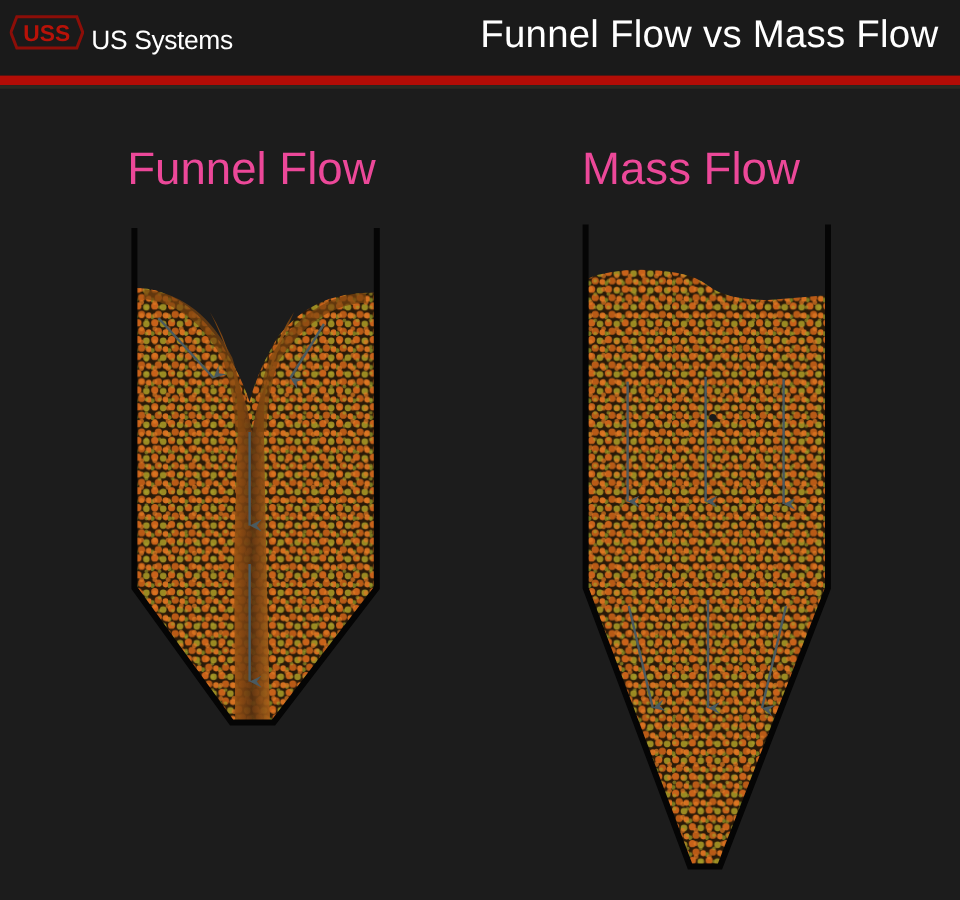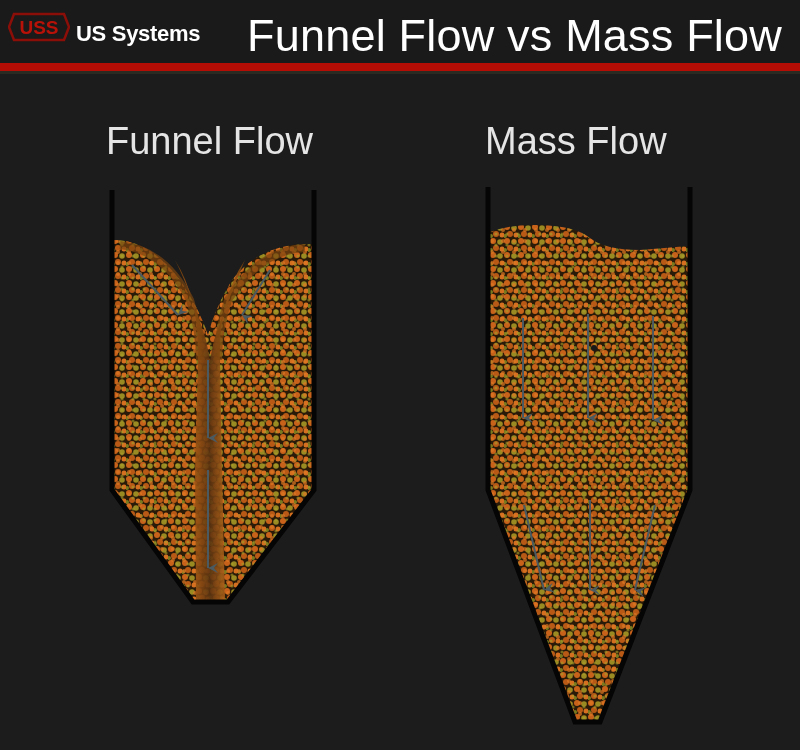--- a/index.html
+++ b/index.html
@@ -13,37 +13,37 @@
       position:absolute; left:0; top:0; width:800px; height:63px;
       background:#1a1a1a;
     }
     .logo {
       position:absolute; left:8px; top:12px; display:flex; align-items:center;
     }
     .logo-badge {
       width:62px; height:44px; position:relative;
     }
     .logo-name {
-      color:#ffffff; font-weight:bold; font-size:22px; margin-left:6px;
+      color:#ffffff; font-weight:normal; font-size:22px; margin-left:6px;
       letter-spacing:-0.3px;
     }
     .page-title {
       position:absolute; right:18px; top:10px;
-      color:#ffffff; font-size:45px; letter-spacing:0.2px;
+      color:#ffffff; font-size:32px; letter-spacing:0.2px;
     }
     .red-rule {
       position:absolute; left:0; top:63px; width:800px; height:8px;
       background:#b30d06;
     }
     .under-rule {
       position:absolute; left:0; top:71px; width:800px; height:3px;
       background:#2a2a22;
     }
     .heading {
-      position:absolute; color:#e5e5e5; font-size:38px; top:120px;
+      position:absolute; color:#ec4899; font-size:38px; top:120px;
     }
     .h-funnel { left:106px; }
     .h-mass { left:485px;text-align:center; }
     svg.diagram { position:absolute; left:0; top:0; }
   </style>
 </head>
 <body>
 
 <div class="header">
   <div class="logo">

